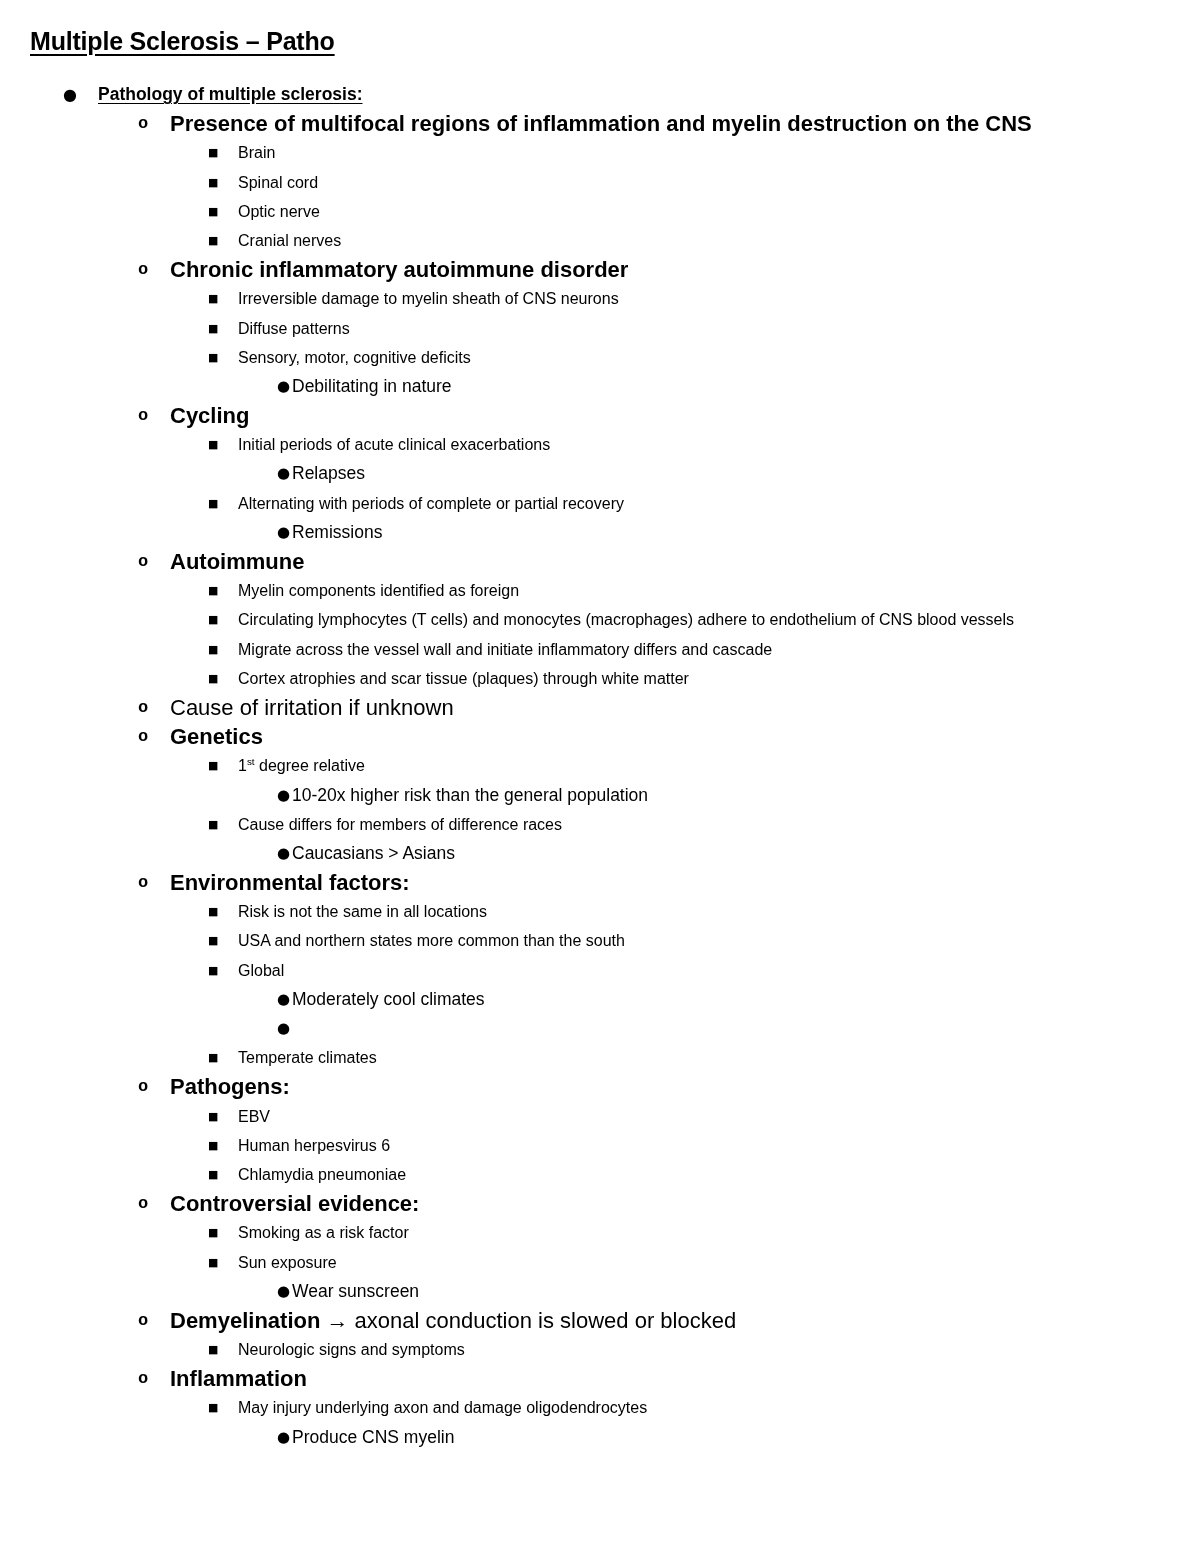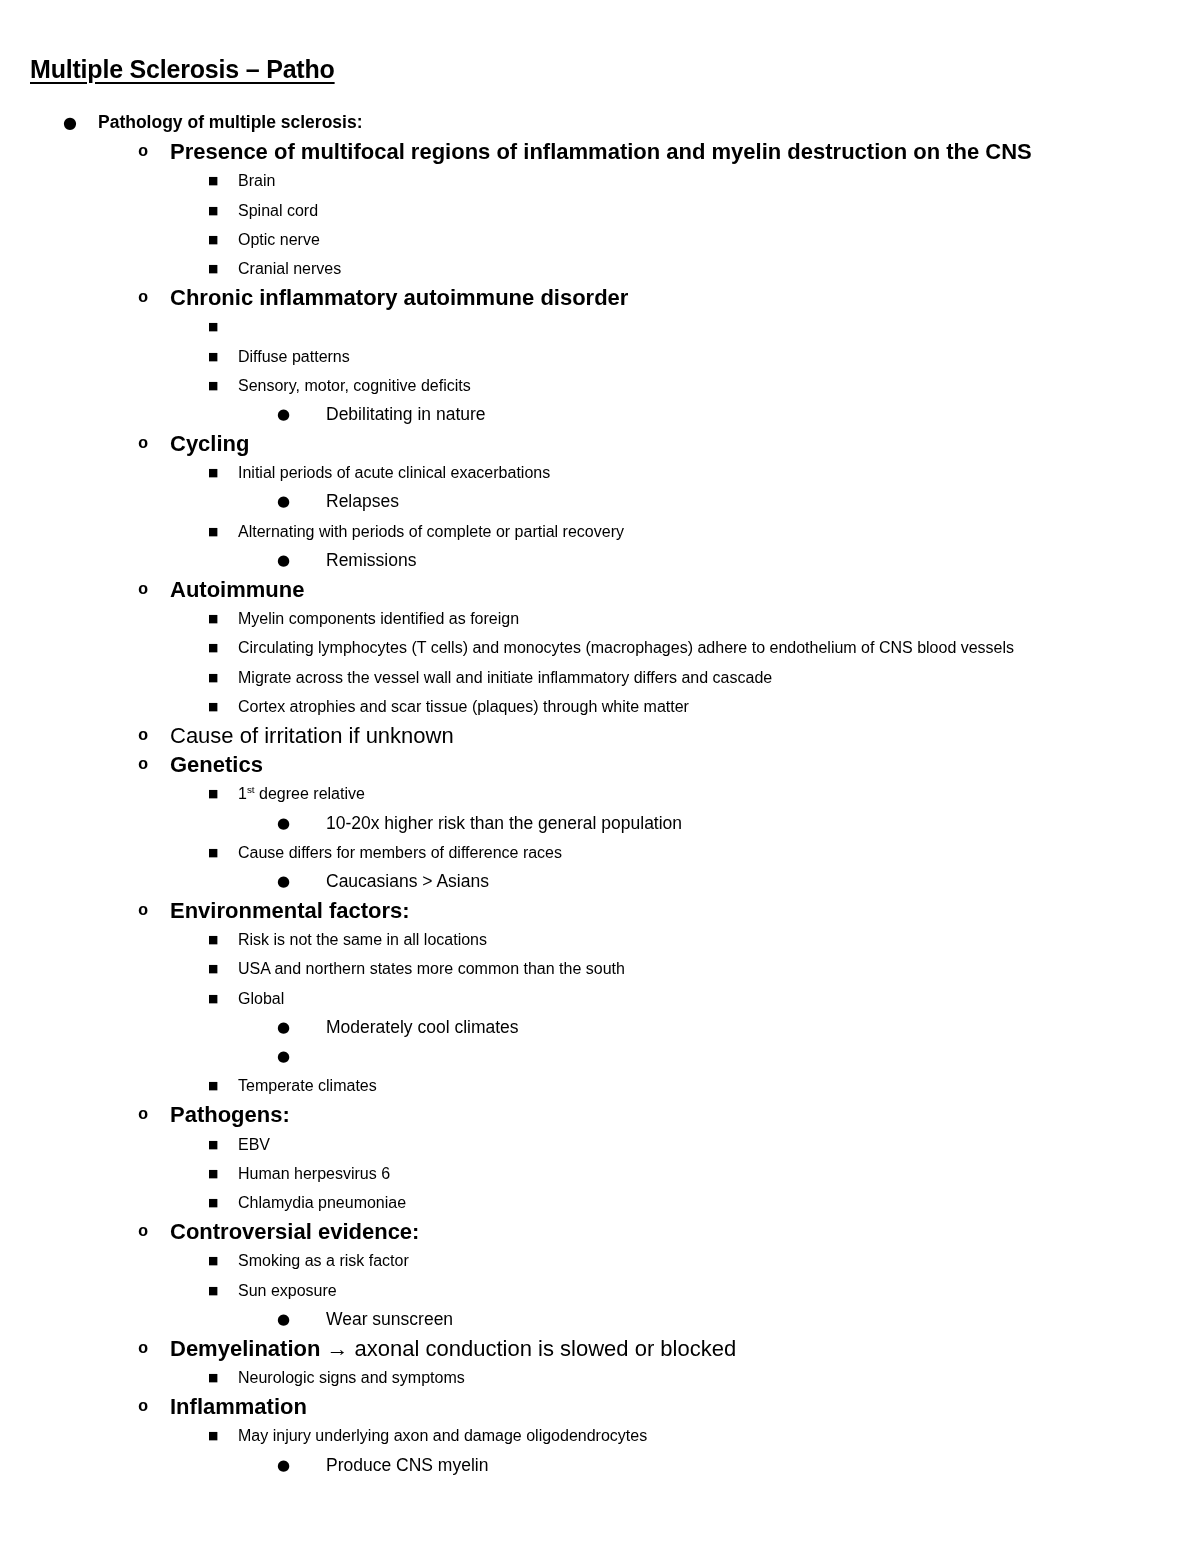--- a/index.html
+++ b/index.html
@@ -15,21 +15,20 @@
     position: relative;
     overflow: hidden;
   }
 
   .page {
     position: relative;
     width: 1200px;
     height: 1143px;
     padding: 0;
     box-sizing: border-box;
-    margin-top: 28px;
   }
 
   
   .doc-title {
     position: absolute;
     left: 30px;
     top: 27px;
     font-size: 25px;
     font-weight: bold;
     letter-spacing: -0.2px;
@@ -106,26 +105,26 @@
   }
 
   
   .lvl4 { height: 29.2px; }
   .lvl4 > .bullet {
     left: 277px;
     font-size: 15px;
     font-family: "DejaVu Sans", sans-serif;
   }
   .lvl4 > .txt {
-    left: 326px;
+    left: 292px;
     font-size: 17.5px;
   }
 
   .b { font-weight: bold; }
-  .u { text-underline-offset: 3px; }
+  .u { text-decoration: underline; text-underline-offset: 3px; }
   sup { font-size: 0.62em; vertical-align: super; line-height: 0; }
 
   .arrow { font-weight: bold; }
 </style>
 </head>
 <body>
 
 <div class="page">
 
   <div class="doc-title">Multiple Sclerosis – Patho</div>
@@ -154,20 +153,21 @@
       <div class="li lvl3">
         <span class="bullet">■</span>
         <span class="txt">Cranial nerves</span>
       </div>
       <div class="li lvl2">
         <span class="bullet">o</span>
         <span class="txt b">Chronic inflammatory autoimmune disorder</span>
       </div>
       <div class="li lvl3">
         <span class="bullet">■</span>
+        <span class="txt">Irreversible damage to myelin sheath of CNS neurons</span>
       </div>
       <div class="li lvl3">
         <span class="bullet">■</span>
         <span class="txt">Diffuse patterns</span>
       </div>
       <div class="li lvl3">
         <span class="bullet">■</span>
         <span class="txt">Sensory, motor, cognitive deficits</span>
       </div>
       <div class="li lvl4">

